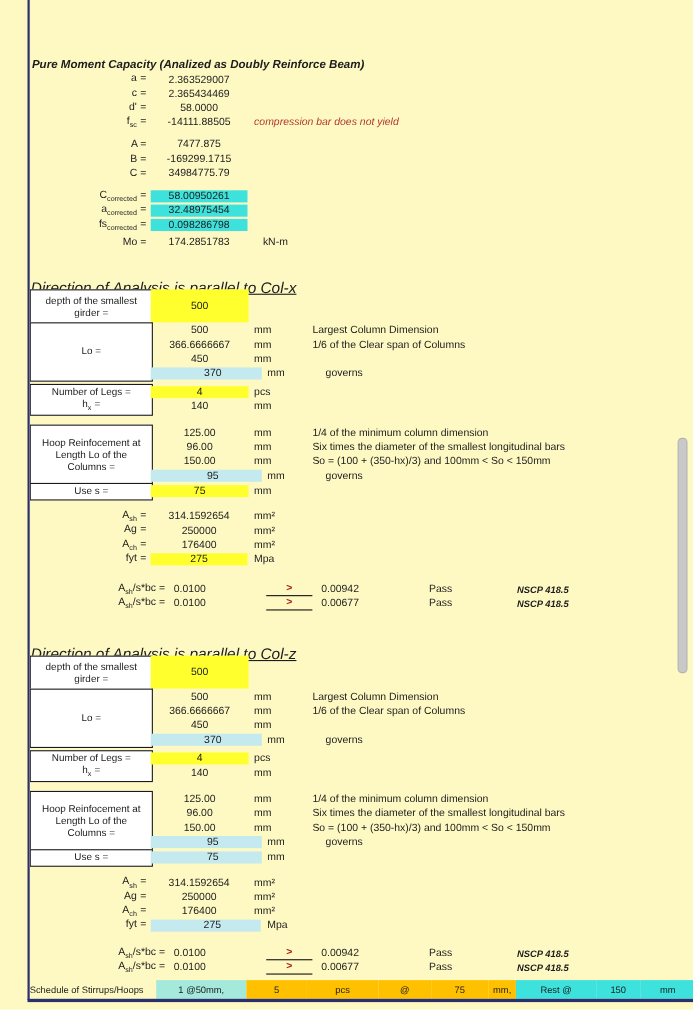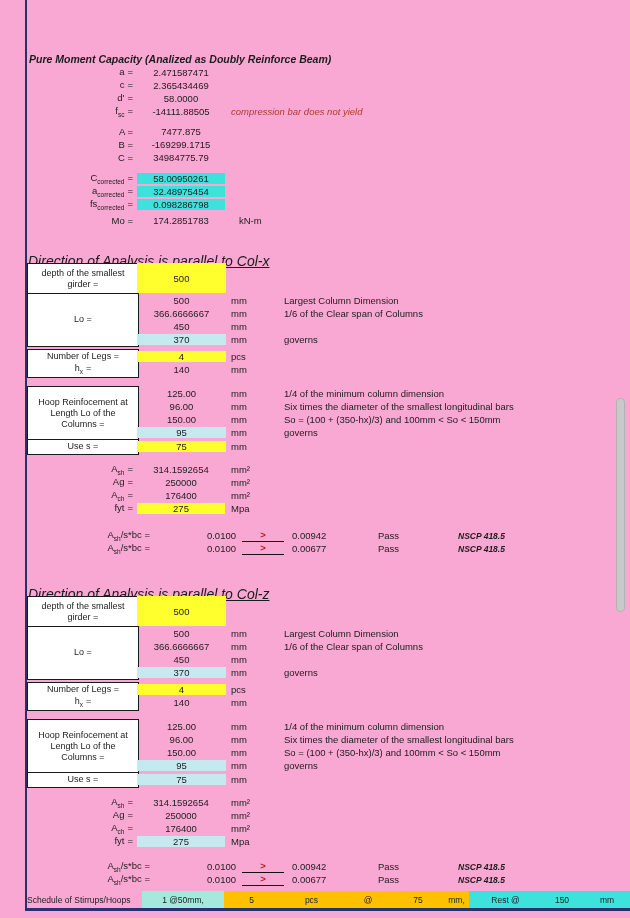--- a/index.html
+++ b/index.html
@@ -1,16 +1,16 @@
 <!DOCTYPE html>
 <html><head>
 <meta charset="utf-8">
 <style>
   html,body{margin:0;padding:0;background:#ffffff;}
-  .page{position:relative;width:630px;height:918px;background:#f9a8d4;overflow:hidden;
+  .page{position:relative;width:630px;height:918px;background:#fef9c3;overflow:hidden;
         font-family:"Liberation Sans",sans-serif;color:#1c1c1c;}
   .vline{position:absolute;left:25px;top:0;width:2px;height:909px;background:#2a2f6e;}
   .bottomline{position:absolute;left:25px;right:0;top:908px;height:3px;background:#2a2f6e;}
 
   .t-moment{position:absolute;left:29px;top:53px;font-size:10.5px;font-weight:bold;font-style:italic;}
   .t-design{position:absolute;left:27px;top:238px;font-size:11px;font-weight:bold;font-style:italic;
             border-bottom:1px solid #555;padding-bottom:1px;}
   .t-dir{position:absolute;left:28px;font-size:14px;font-style:italic;text-decoration:underline;}
 
   .r{position:absolute;left:27px;right:0;height:13px;display:flex;align-items:center;font-size:9.5px;}
@@ -27,51 +27,51 @@
        display:flex;flex-direction:column;justify-content:center;align-items:center;
        text-align:center;font-size:9px;line-height:1.25;}
   .cellbig{position:absolute;left:137px;width:89px;display:flex;align-items:center;justify-content:center;font-size:9.5px;}
   .r2{position:absolute;left:137px;right:0;height:13px;display:flex;align-items:center;font-size:9.5px;}
   .r2 .val2{width:89px;text-align:center;}
   .r2 .unit2{width:40px;margin-left:5px;}
   .r2 .note2{margin-left:13px;white-space:nowrap;}
 
   .rc{position:absolute;left:27px;right:0;height:13px;display:flex;align-items:center;font-size:9.5px;}
   .rc .clab{width:123px;text-align:right;white-space:nowrap;}
-  .rc .cval{width:78px;margin-left:8px;text-align:right;}
+  .rc .cval{width:78px;margin-left:8px;text-align:left;}
   .rc .cop{width:42px;margin-left:6px;text-align:center;color:#b02020;font-weight:bold;
            border-bottom:1.6px solid #111;height:12px;}
   .rc .clim{width:66px;margin-left:8px;}
-  .rc .cres{width:55px;margin-left:20px;}
+  .rc .cres{width:55px;margin-left:32px;}
   .rc .ccode{margin-left:25px;font-style:italic;font-weight:bold;font-size:8.5px;}
 
   .sched{position:absolute;left:25px;top:891px;height:17px;display:flex;align-items:center;font-size:8.5px;}
   .sched .sc{height:17px;display:flex;align-items:center;justify-content:center;white-space:nowrap;}
   .sched .slabel{width:115px;justify-content:flex-start;padding-left:2px;}
 
   [data-hl="yellow"]{background:#FFFF2E;}
-  [data-hl="cyan"]{background:#C4EAF0;}
+  [data-hl="cyan"]{background:#C4EAF0;padding-left:12px;}
   [data-hl="turquoise"]{background:#3EE2DC;}
   [data-hl="mint"]{background:#A5E9DC;}
   [data-hl="orange"]{background:#FFC000;}
 
   .scrollbar-thumb{position:absolute;right:5px;top:398px;width:7px;height:212px;
         background:#c9c9c9;border:1px solid #b3b3b3;border-radius:4px;}
 </style>
 </head>
 <body>
 
 <div class="page">
   <div class="vline"></div>
 
   <div class="t-moment">Pure Moment Capacity (Analized as Doubly Reinforce Beam)</div>
 
   <div class="r" style="top:66px">
     <span class="lab"><span>a</span><sub></sub><span class="eq">=</span></span>
-    <span class="val">2.471587471</span>
+    <span class="val">2.363529007</span>
   </div>
   <div class="r" style="top:79px">
     <span class="lab"><span>c</span><sub></sub><span class="eq">=</span></span>
     <span class="val">2.365434469</span>
   </div>
   <div class="r" style="top:92px">
     <span class="lab"><span>d'</span><sub></sub><span class="eq">=</span></span>
     <span class="val">58.0000</span>
   </div>
   <div class="r" style="top:105px">

